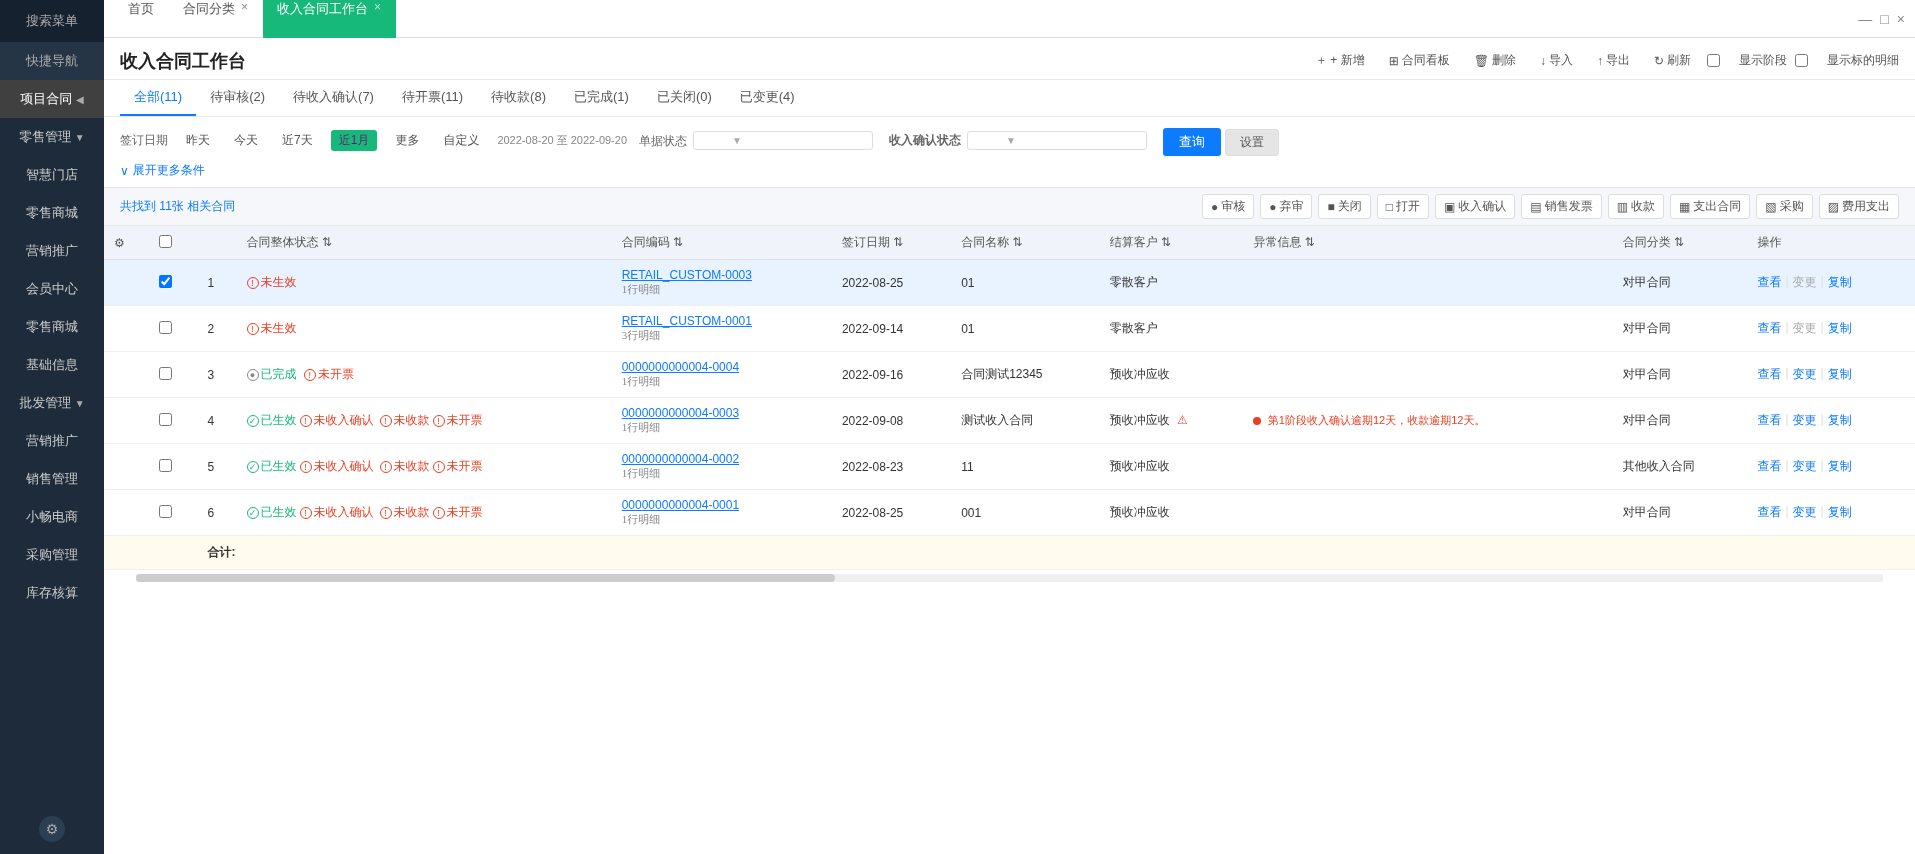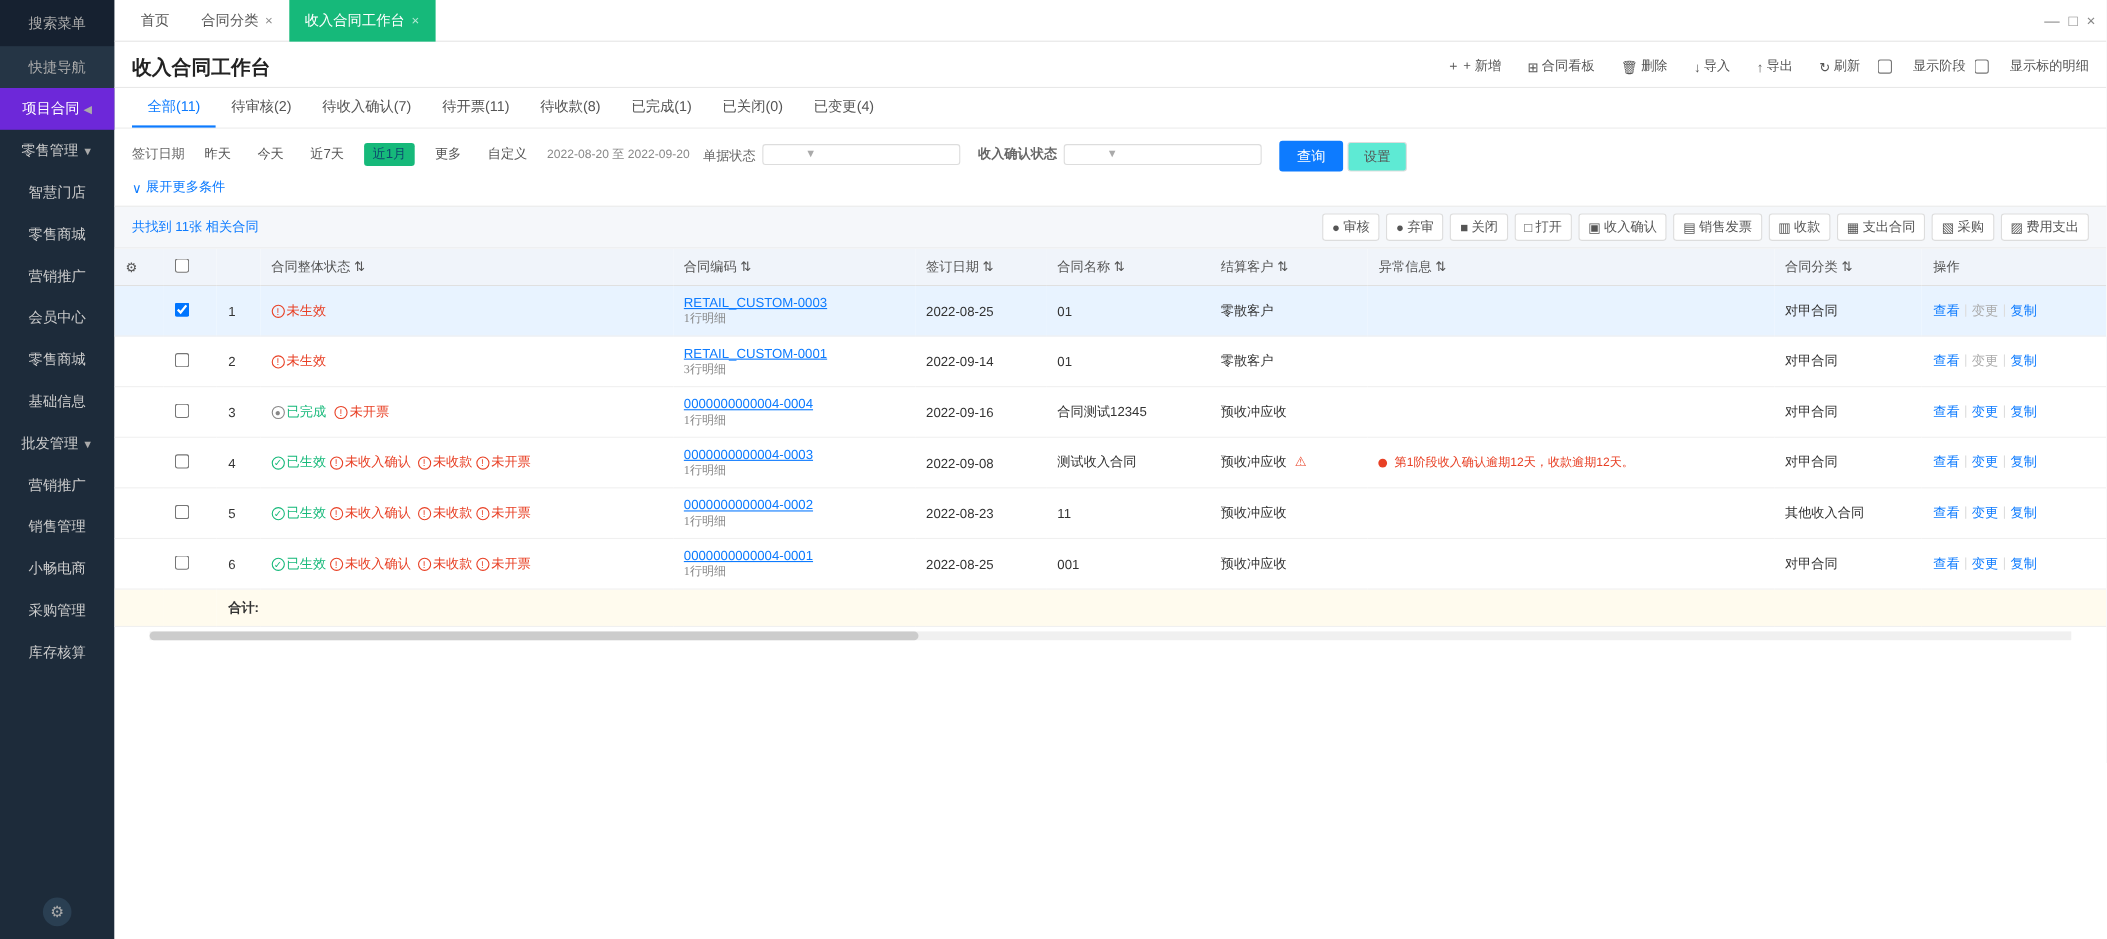--- a/index.html
+++ b/index.html
@@ -3,30 +3,30 @@
   <meta charset="utf-8">
   <style>
     * { box-sizing: border-box; margin: 0; padding: 0; }
     body { font-family: 'Microsoft YaHei', Arial, sans-serif; font-size: 13px; background: #f0f2f5; color: #333; height: 854px; overflow: hidden; display: flex; }
 
     
     .sidebar { width: 104px; background: #1d2b3a; min-height: 854px; display: flex; flex-direction: column; color: #ccc; }
     .sidebar-search { padding: 12px 8px; background: #162130; color: #aaa; font-size: 13px; cursor: pointer; text-align: center; }
     .sidebar-nav-section { padding: 10px 8px; color: #aaa; font-size: 13px; cursor: pointer; text-align: center; background: #253545; }
     .sidebar-item { padding: 10px 8px; color: #ccc; font-size: 13px; cursor: pointer; text-align: center; position: relative; }
-    .sidebar-item.active { background: #6d28d9; color: #fff; }
+    .sidebar-item.active { background: #404040; color: #fff; }
     .sidebar-arrow { font-size: 10px; color: #aaa; }
     .sidebar-bottom { margin-top: auto; padding: 12px 8px; text-align: center; color: #aaa; cursor: pointer; }
 
     
     .main-content { flex: 1; display: flex; flex-direction: column; overflow: hidden; }
 
     
     .tab-bar { background: #fff; border-bottom: 1px solid #e0e0e0; display: flex; align-items: center; padding: 0 10px; height: 38px; }
-    .tab-item { padding: 0 14px; height: 38px; display: flex; align-items: center; cursor: pointer; font-size: 13px; color: #555; border-right: 1px solid transparent; gap: 6px; }
+    .tab-item { padding: 0 14px; height: 38px; display: flex; cursor: pointer; font-size: 13px; color: #555; border-right: 1px solid transparent; gap: 6px; }
     .tab-item.active { background: #16b97a; color: #fff; border-radius: 0; }
     .tab-close { font-size: 12px; color: inherit; opacity: 0.7; cursor: pointer; }
     .tab-home { color: #555; }
     .tab-spacer { flex: 1; }
     .tab-window-controls { display: flex; gap: 8px; align-items: center; color: #888; }
     .win-btn { cursor: pointer; font-size: 14px; }
 
     
     .page-header { background: #fff; padding: 10px 16px 6px; border-bottom: 1px solid #e8e8e8; display: flex; align-items: center; justify-content: space-between; }
     .page-title { font-size: 18px; font-weight: bold; color: #222; }
@@ -37,27 +37,27 @@
     
     .sub-tabs { background: #fff; padding: 0 16px; border-bottom: 1px solid #e8e8e8; display: flex; align-items: center; gap: 0; }
     .sub-tab { padding: 8px 14px; font-size: 13px; color: #555; cursor: pointer; border-bottom: 2px solid transparent; }
     .sub-tab.active { color: #0d7bff; border-bottom: 2px solid #0d7bff; text-align: center; }
 
     
     .filter-area { background: #fff; padding: 8px 16px; border-bottom: 1px solid #e8e8e8; }
     .filter-row { display: flex; align-items: center; gap: 12px; margin-bottom: 6px; }
     .filter-label { font-size: 12px; color: #666; white-space: nowrap; }
     .filter-date-btn { font-size: 12px; color: #555; cursor: pointer; padding: 2px 6px; }
-    .filter-date-btn.active { background: #16b97a; color: #0c4a6e; border-radius: 3px; padding: 2px 8px; }
+    .filter-date-btn.active { background: #16b97a; color: #701a75; border-radius: 3px; padding: 2px 8px; }
     .filter-date-range { font-size: 11px; color: #888; }
     .filter-select { border: 1px solid #ddd; padding: 3px 8px; font-size: 12px; border-radius: 3px; color: #555; display: flex; align-items: center; gap: 30px; min-width: 180px; cursor: pointer; }
     .filter-select-arrow { color: #aaa; font-size: 10px; }
     .expand-more { display: flex; align-items: center; gap: 4px; color: #0d7bff; font-size: 12px; cursor: pointer; margin: 0 auto; }
     .query-btn { background: #0d7bff; color: #fff; border: none; padding: 5px 16px; border-radius: 3px; font-size: 13px; cursor: pointer; }
-    .set-btn { background: #5eead4; color: #555; border: 1px solid #ddd; padding: 4px 14px; border-radius: 3px; font-size: 12px; cursor: pointer; margin-top: 4px; }
+    .set-btn { background: #e5e5e5; color: #555; border: 1px solid #ddd; padding: 4px 14px; border-radius: 3px; font-size: 12px; cursor: pointer; margin-top: 4px; }
 
     
     .table-toolbar { background: #f5f7fa; padding: 6px 16px; border-bottom: 1px solid #e8e8e8; display: flex; align-items: center; justify-content: space-between; }
     .table-info { font-size: 12px; color: #666; }
     .table-info span { color: #0d7bff; }
     .toolbar-actions { display: flex; gap: 6px; align-items: center; }
     .toolbar-btn { display: flex; align-items: center; gap: 3px; padding: 3px 8px; font-size: 12px; color: #555; cursor: pointer; border: 1px solid #ddd; border-radius: 3px; background: #fff; }
 
     
     .table-container { flex: 1; overflow: auto; background: #fff; }

